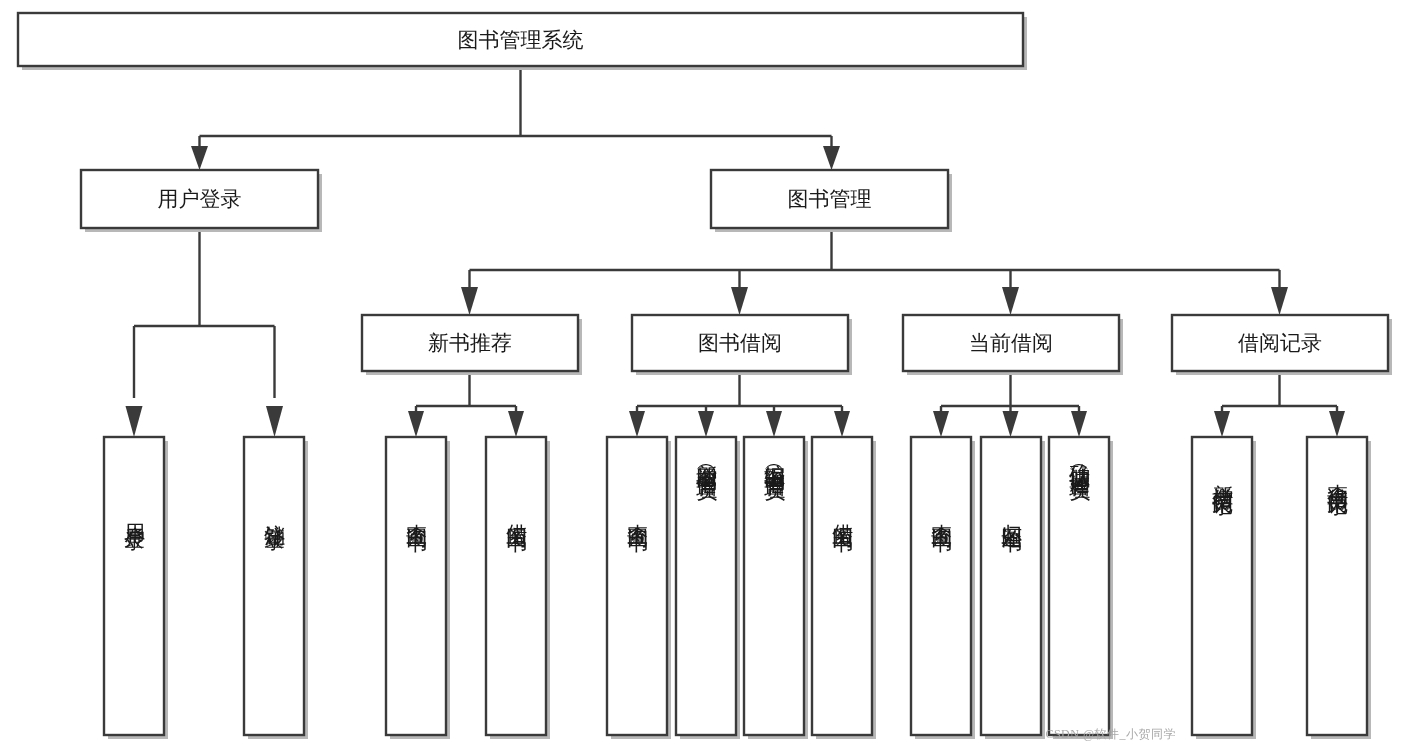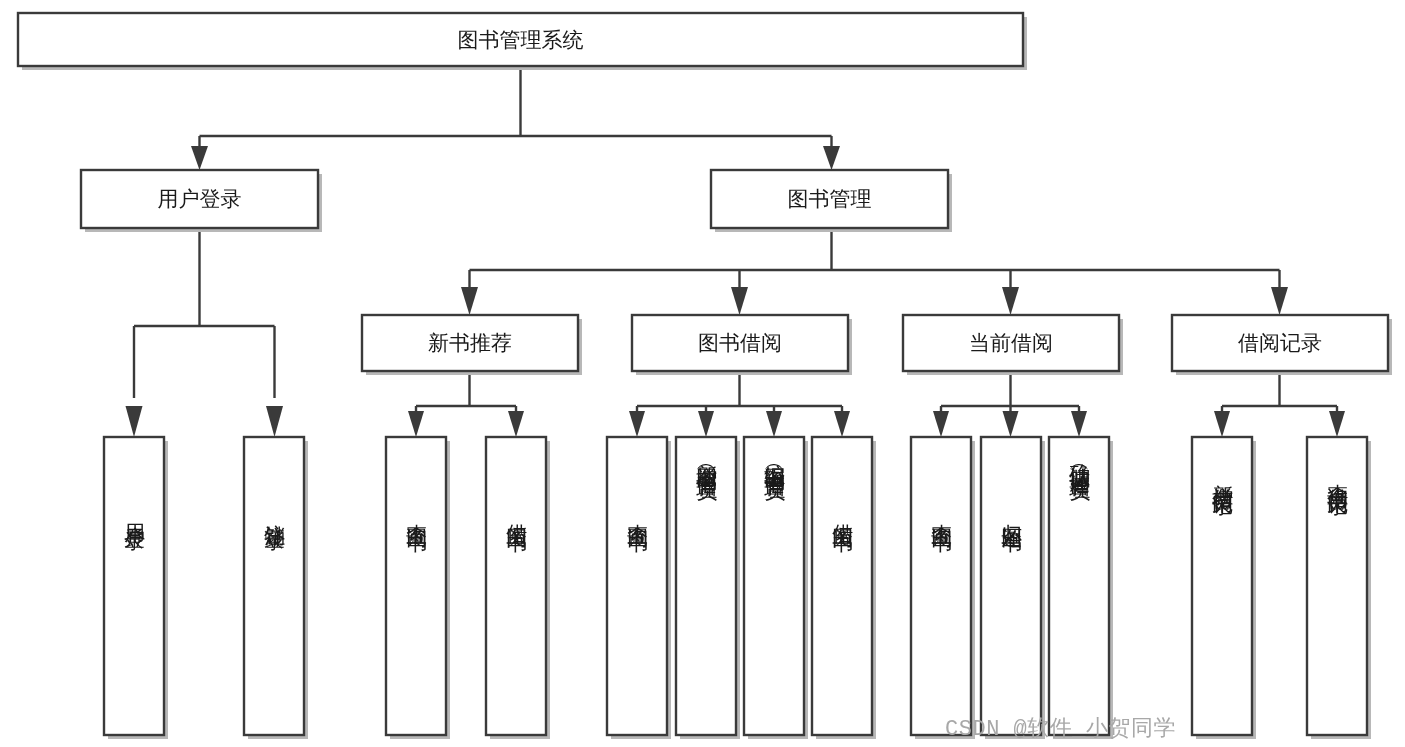--- a/index.html
+++ b/index.html
@@ -69,22 +69,22 @@
     line-height: 1.12;
     letter-spacing: 2.5px;
     color: #1a1a1a;
     white-space: nowrap;
     text-align: center;
   }
   .watermark {
     position: absolute;
     right: 8px;
     bottom: 4px;
-    font-family: Liberation Mono, monospace;
-    font-size: 22px;
+    font-family: Liberation Serif, serif;
+    font-size: 12px;
     color: #a8a8a8;
     letter-spacing: 0.5px;
     white-space: nowrap;
   }
 </style>
 </head>
 <body>
 
 <div id="diagram-root">
 

